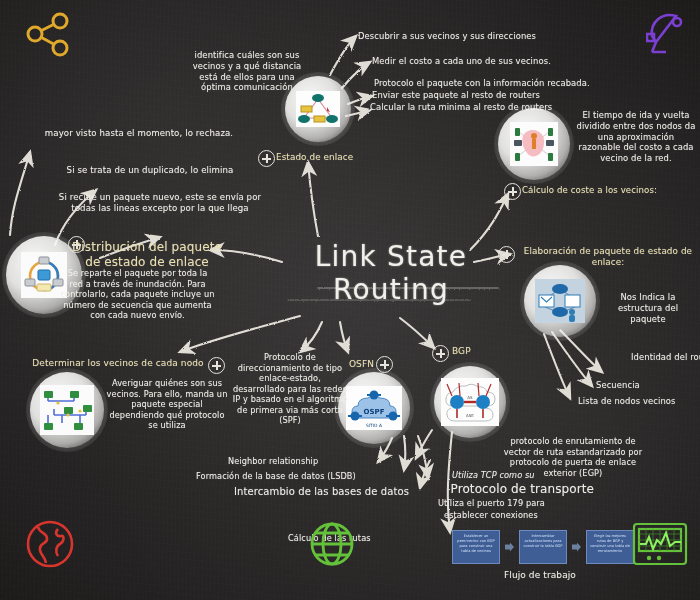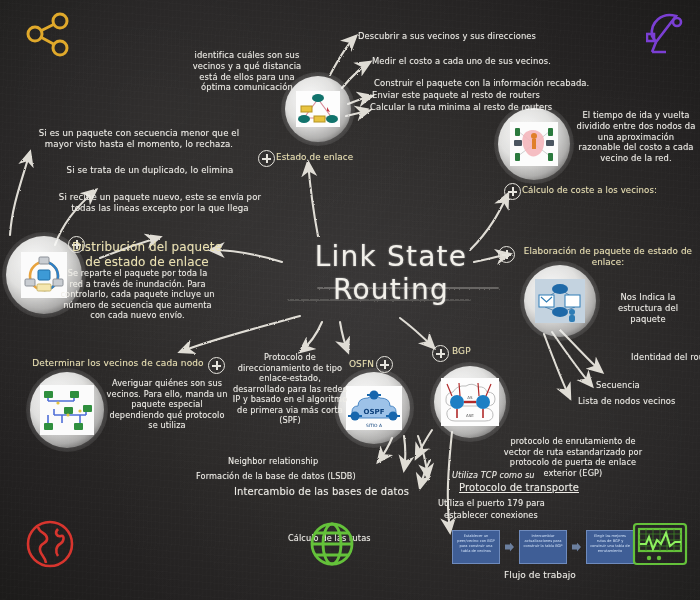--- a/index.html
+++ b/index.html
@@ -119,21 +119,20 @@
     <path d="M288,300 L470,300" opacity=".22"></path>
   </g>
 </svg>
 
 <div class="title">
   <div>Link State</div>
   <div>Routing</div>
 </div>
 
 <div class="txt" style="left:14px;top:128px;width:250px;font-size:8.6px;">
-  <div>Si es un paquete con secuencia menor que el</div>
   <div>mayor visto hasta el momento, lo rechaza.</div>
 </div>
 <div class="txt" style="left:40px;top:165px;width:220px;font-size:8.6px;">Si se trata de un duplicado, lo elimina</div>
 <div class="txt" style="left:40px;top:192px;width:240px;font-size:8.6px;">
   <div>Si recibe un paquete nuevo, este se envía por</div>
   <div>todas las lineas excepto por la que llega</div>
 </div>
 
 <div class="node" style="left:6px;top:236px;width:76px;height:78px;">
   <div class="inner" style="width:46px;height:46px;">
@@ -166,21 +165,21 @@
       <path d="M31 16 l3 5 l-3 -1 z" fill="#c4363f"></path>
     </svg>
   </div>
 </div>
 <div class="plus" style="left:258px;top:150px;"></div>
 <div class="txt tan" style="left:276px;top:152px;width:110px;font-size:8.8px;text-align:left;">Estado de enlace</div>
 <div class="txt" style="left:188px;top:50px;width:118px;font-size:8.4px;">identifica cuáles son sus vecinos y a qué distancia está de ellos para una óptima comunicación</div>
 
 <div class="txt" style="left:358px;top:31px;width:230px;font-size:8.4px;text-align:left;">Descubrir a sus vecinos y sus direcciones</div>
 <div class="txt" style="left:372px;top:56px;width:230px;font-size:8.4px;text-align:left;">Medir el costo a cada uno de sus vecinos.</div>
-<div class="txt" style="left:374px;top:78px;width:250px;font-size:8.4px;text-align:left;">Construir el paquete con la información recabada.</div>
+<div class="txt" style="left:374px;top:78px;width:250px;font-size:8.4px;text-align:left;">Protocolo el paquete con la información recabada.</div>
 <div class="txt" style="left:372px;top:90px;width:250px;font-size:8.4px;text-align:left;">Enviar este paquete al resto de routers</div>
 <div class="txt" style="left:370px;top:102px;width:250px;font-size:8.4px;text-align:left;">Calcular la ruta minima al resto de routers</div>
 
 <div class="node" style="left:498px;top:108px;width:72px;height:72px;">
   <div class="inner" style="width:48px;height:44px;">
     <svg viewBox="0 0 48 44" width="48" height="44">
       <rect width="48" height="44" fill="#fcfcfc"></rect>
       <path d="M24 22 L8 9 M24 22 L40 9 M24 22 L8 34 M24 22 L40 34" stroke="#c9c9c9" stroke-width=".9" fill="none"></path>
       <path d="M16 10 C26 4 36 12 34 22 C33 34 22 38 17 31 C12 25 10 15 16 10 Z" fill="#f4b6bb" opacity=".9"></path>
       <rect x="22" y="17" width="4" height="10" fill="#e07f2a"></rect>
@@ -290,21 +289,21 @@
       <text x="29" y="21" font-size="4" fill="#555" text-anchor="middle" font-family="DejaVu Sans">AS</text>
       <text x="29" y="39" font-size="4" fill="#555" text-anchor="middle" font-family="DejaVu Sans">ASE</text>
       <path d="M16 31 V40 M42 31 V40" stroke="#b02a2a" stroke-width="1.6"></path>
     </svg>
   </div>
 </div>
 <div class="plus" style="left:432px;top:345px;"></div>
 <div class="txt tan" style="left:452px;top:346px;width:40px;font-size:9px;text-align:left;">BGP</div>
 <div class="txt" style="left:500px;top:436px;width:146px;font-size:8.2px;">protocolo de enrutamiento de vector de ruta estandarizado por protocolo de puerta de enlace exterior (EGP)</div>
 <div class="txt" style="left:452px;top:470px;width:150px;font-size:8.2px;text-align:left;font-style:italic;">Utiliza TCP como su</div>
-<div class="txt" style="left:444px;top:482px;width:150px;font-size:10px;text-align:center;text-decoration:underline;">Protocolo de transporte</div>
+<div class="txt" style="left:444px;top:482px;width:150px;font-size:12px;text-align:right;">Protocolo de transporte</div>
 <div class="txt" style="left:438px;top:498px;width:160px;font-size:8.2px;text-align:left;">Utiliza el puerto 179 para</div>
 <div class="txt" style="left:444px;top:510px;width:160px;font-size:8.2px;text-align:left;">establecer conexiones</div>
 
 <div class="flow" style="left:452px;top:530px;">
   <div class="fbox">Establecer un peer/vecino con BGP para construir una tabla de vecinos</div>
   <div class="farrow"></div>
   <div class="fbox">Intercambiar actualizaciones para construir la tabla BGP</div>
   <div class="farrow"></div>
   <div class="fbox">Elegir las mejores rutas de BGP y construir una tabla de enrutamiento</div>
 </div>

